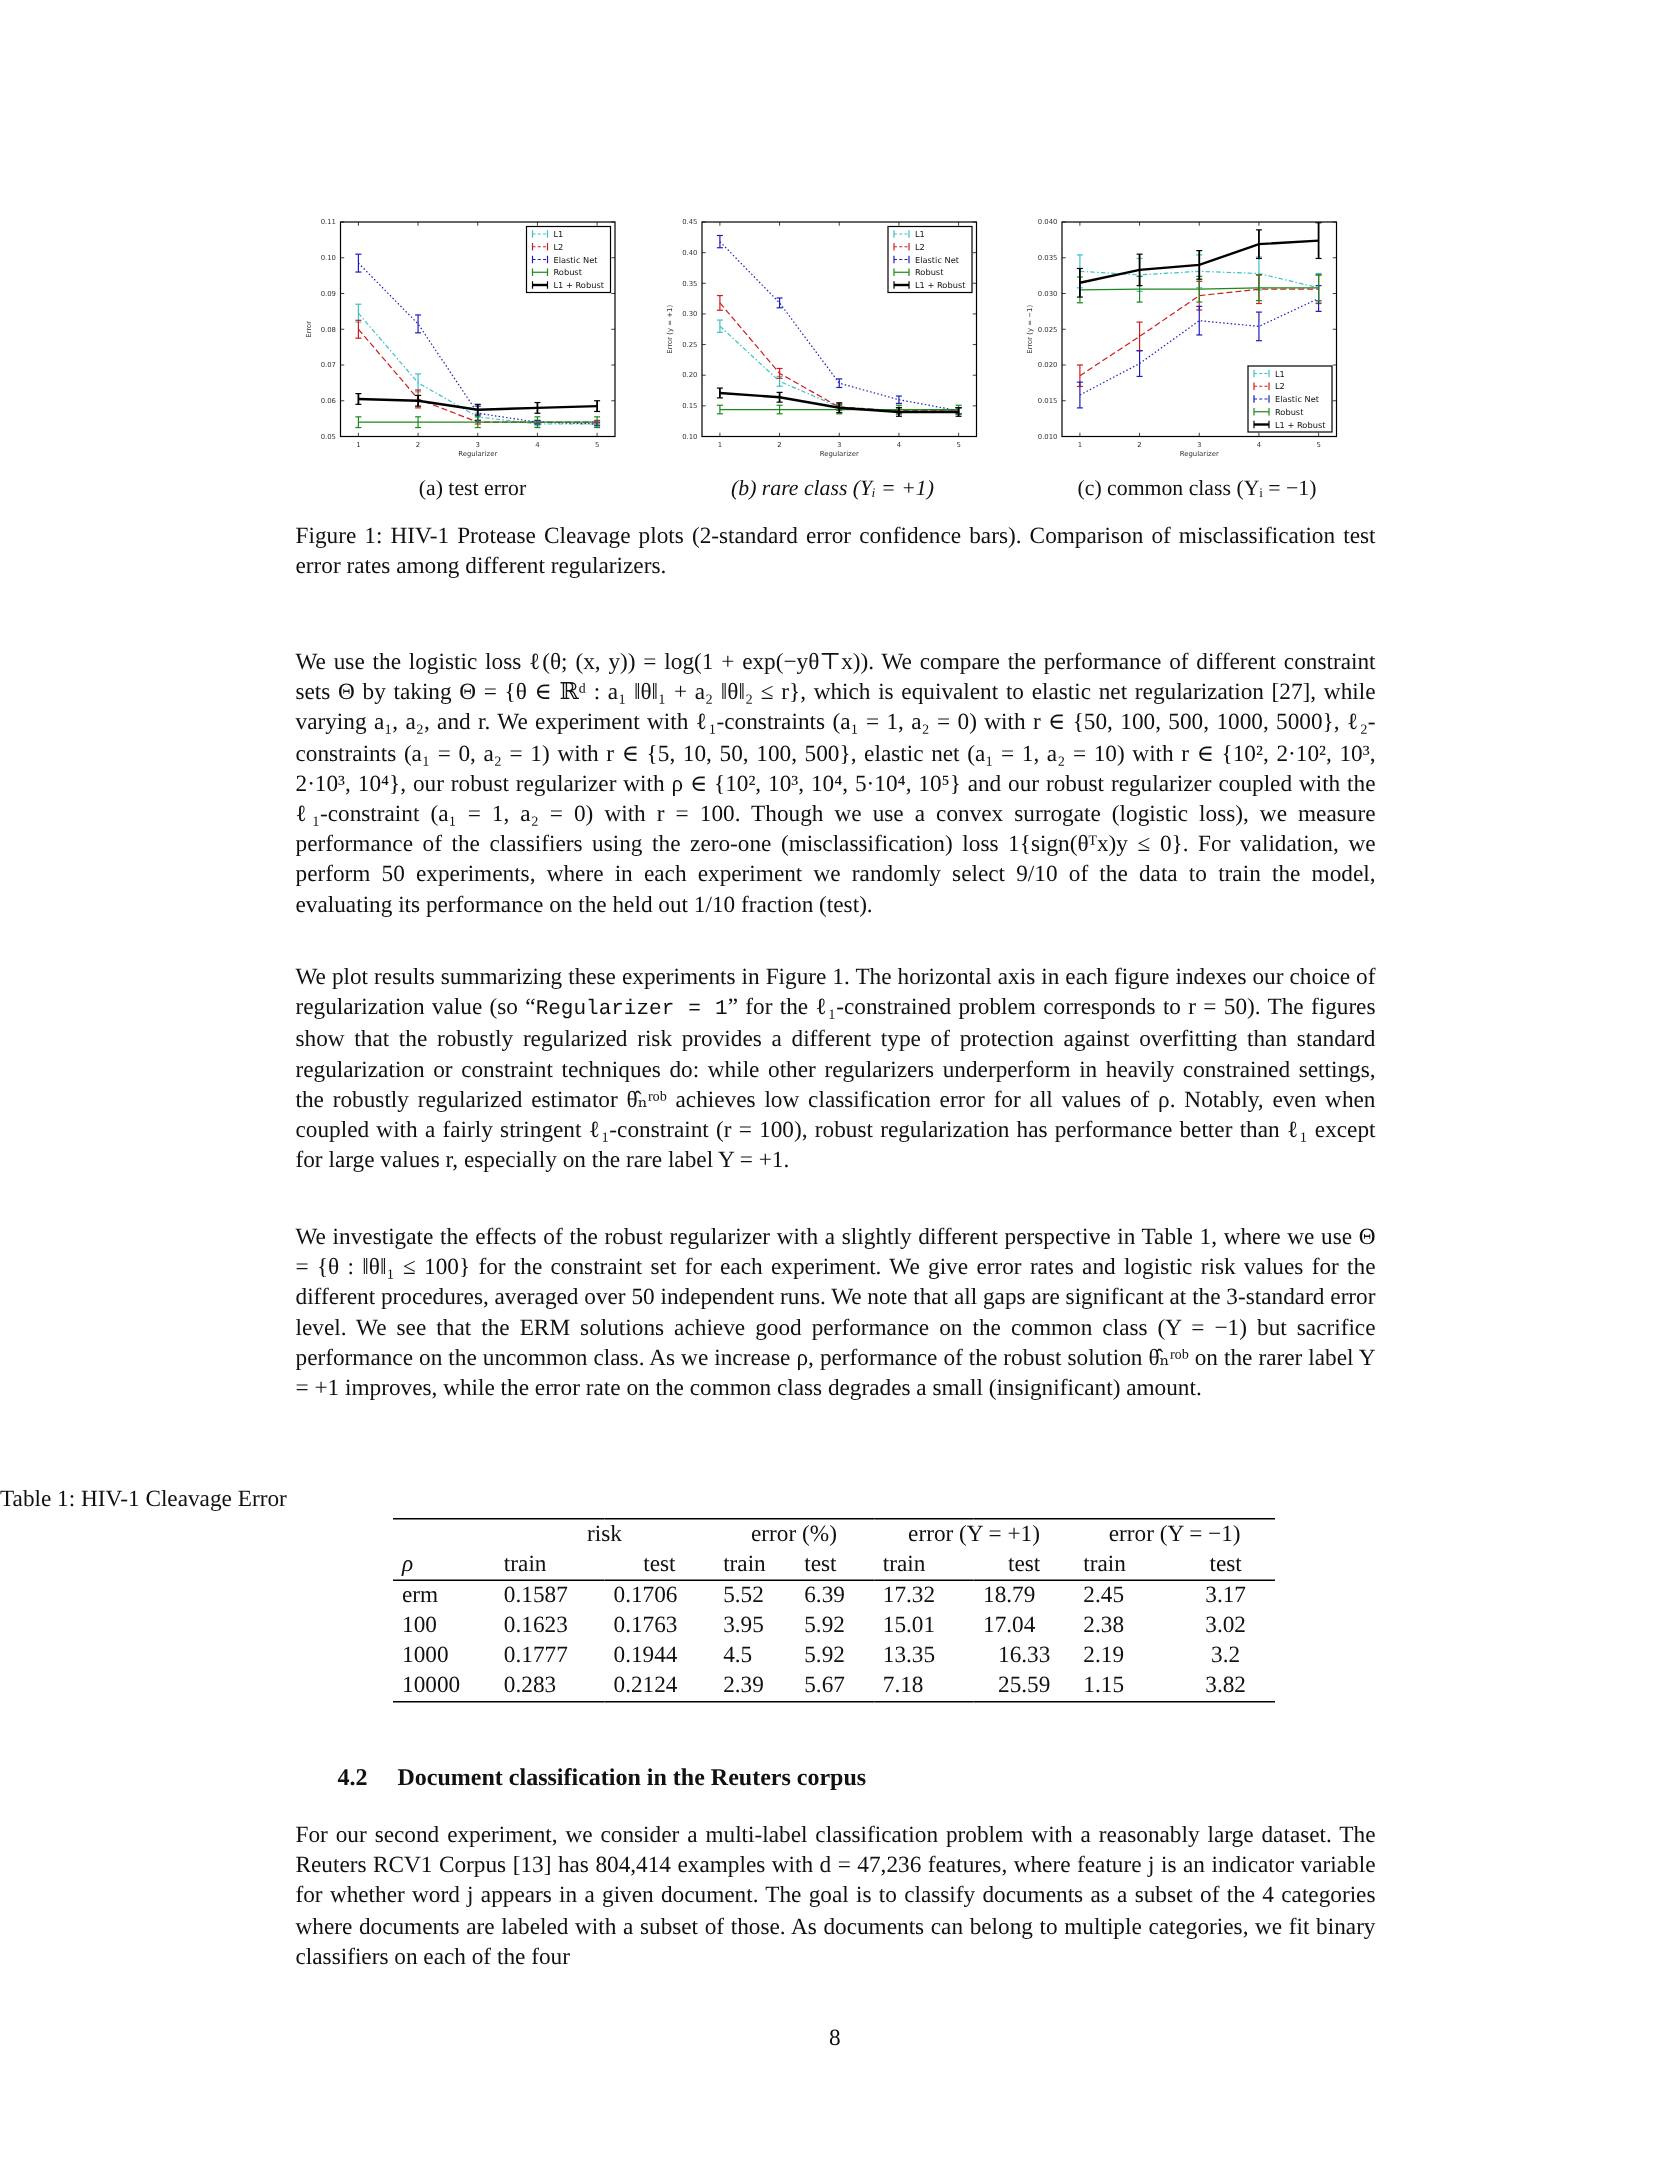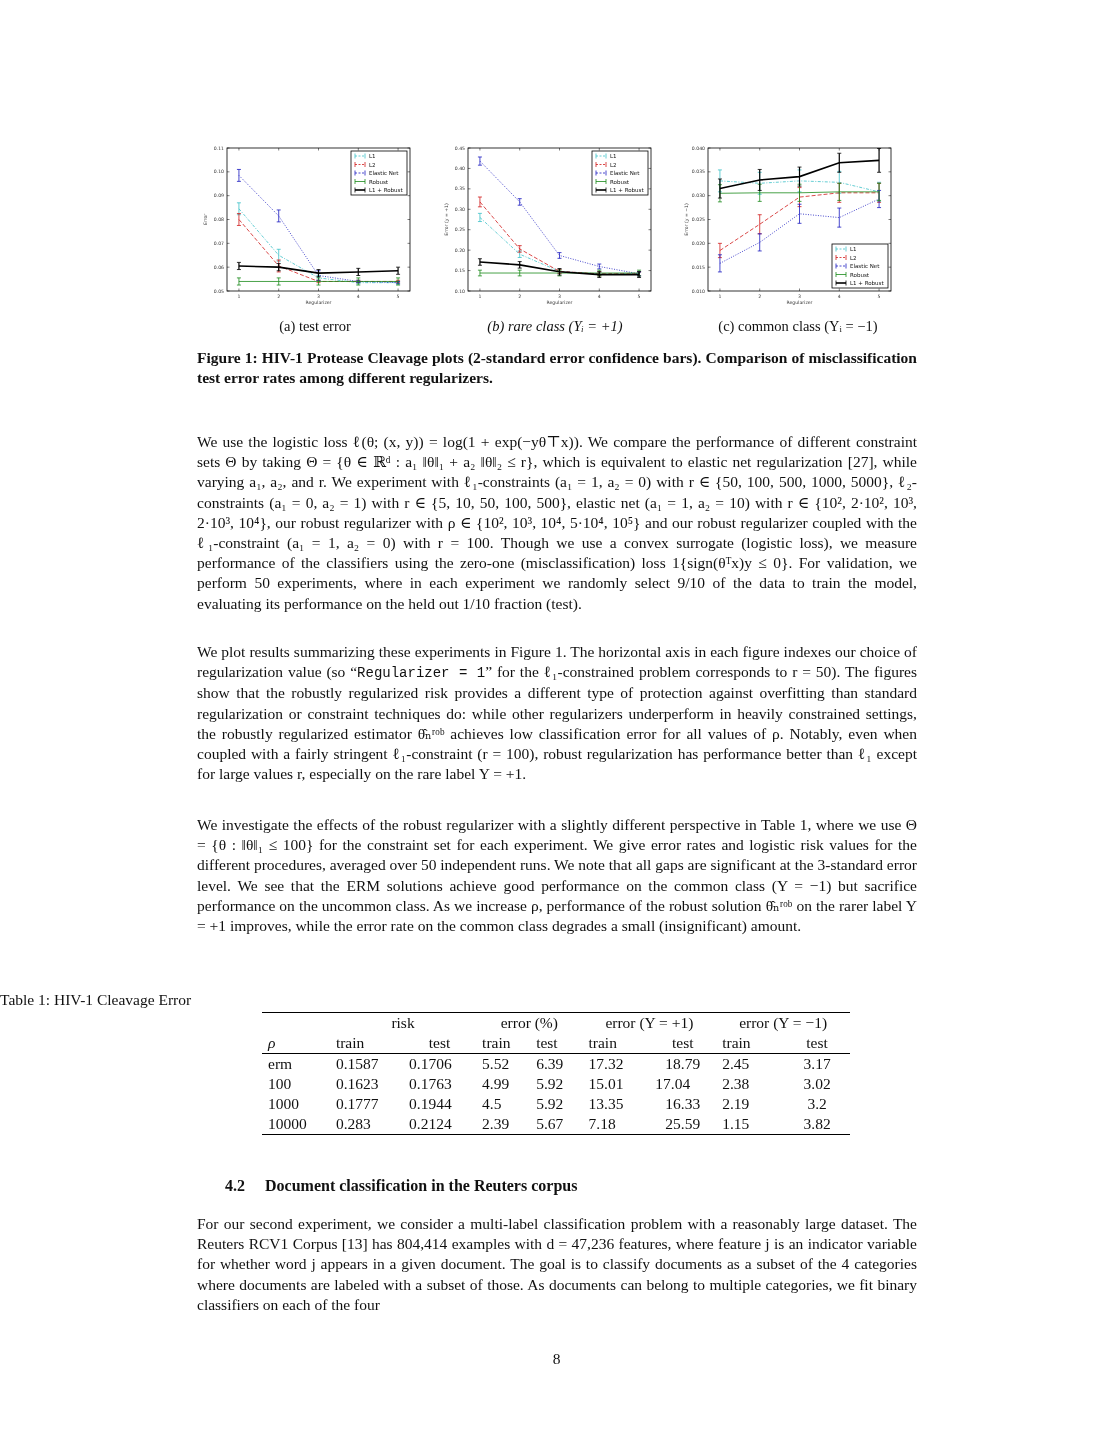--- a/index.html
+++ b/index.html
@@ -2,21 +2,21 @@
 <html><head>
 <meta charset="utf-8">
 <style>
   html, body { margin: 0; padding: 0; background: #ffffff; }
   body { width: 1113px; height: 1440px; position: relative; font-family: "Liberation Serif", "DejaVu Serif", serif; color: #111; }
   .page { position: absolute; left: 0; top: 0; width: 1113px; height: 1440px; }
   .figure-row { position: absolute; top: 143px; left: 195px; width: 730px; height: 160px; }
   .chart { position: absolute; top: 0; width: 225px; height: 165px; }
   .chart svg { width: 225px; height: 165px; overflow: visible; }
   .subcap { position: absolute; top: 318px; font-size: 14.5px; text-align: center; width: 230px; }
-  .caption { position: absolute; left: 197px; top: 348px; width: 720px; font-size: 15.5px; line-height: 20px; text-align: justify; font-weight: bold; }
+  .caption { position: absolute; left: 197px; top: 348px; width: 720px; font-size: 15.5px; line-height: 20px; text-align: justify; }
   .para { position: absolute; left: 197px; width: 720px; font-size: 15.5px; line-height: 20.2px; text-align: justify; text-align-last: left; }
   .mono { font-family: "Liberation Mono", "DejaVu Sans Mono", monospace; font-size: 14px; }
   .tbl-cap { position: absolute; left: 0; width: 1113px; top: 991px; text-align: left; font-size: 15.5px; }
   table.t1 { position: absolute; left: 262px; top: 1012px; border-collapse: collapse; font-size: 15.5px; width: 588px; }
   table.t1 td { padding: 0 6px; height: 20px; line-height: 20px; white-space: nowrap; }
   table.t1 tr.top td { border-top: 1.3px solid #000; }
   table.t1 tr.mid td { border-bottom: 1px solid #000; }
   table.t1 tr.last td { border-bottom: 1.3px solid #000; }
   .sec-title { position: absolute; left: 197px; top: 1177px; font-weight: bold; font-size: 16px; }
   .sec-title .num { display: inline-block; width: 40px; margin-left: 28px; }
@@ -680,29 +680,29 @@
       <td>train</td>
       <td style="text-align:center;">test</td>
     </tr>
     <tr>
       <td>erm</td>
           <td>0.1587</td>
           <td>0.1706</td>
           <td>5.52</td>
           <td>6.39</td>
           <td>17.32</td>
-          <td style="text-align:center;">18.79</td>
+          <td style="">18.79</td>
           <td>2.45</td>
           <td style="text-align:center;">3.17</td>
     </tr>
     <tr>
       <td>100</td>
           <td>0.1623</td>
           <td>0.1763</td>
-          <td>4.99</td>
+          <td>3.95</td>
           <td>5.92</td>
           <td>15.01</td>
           <td style="text-align:left;">17.04</td>
           <td>2.38</td>
           <td style="text-align:center;">3.02</td>
     </tr>
     <tr>
       <td>1000</td>
           <td>0.1777</td>
           <td>0.1944</td>

